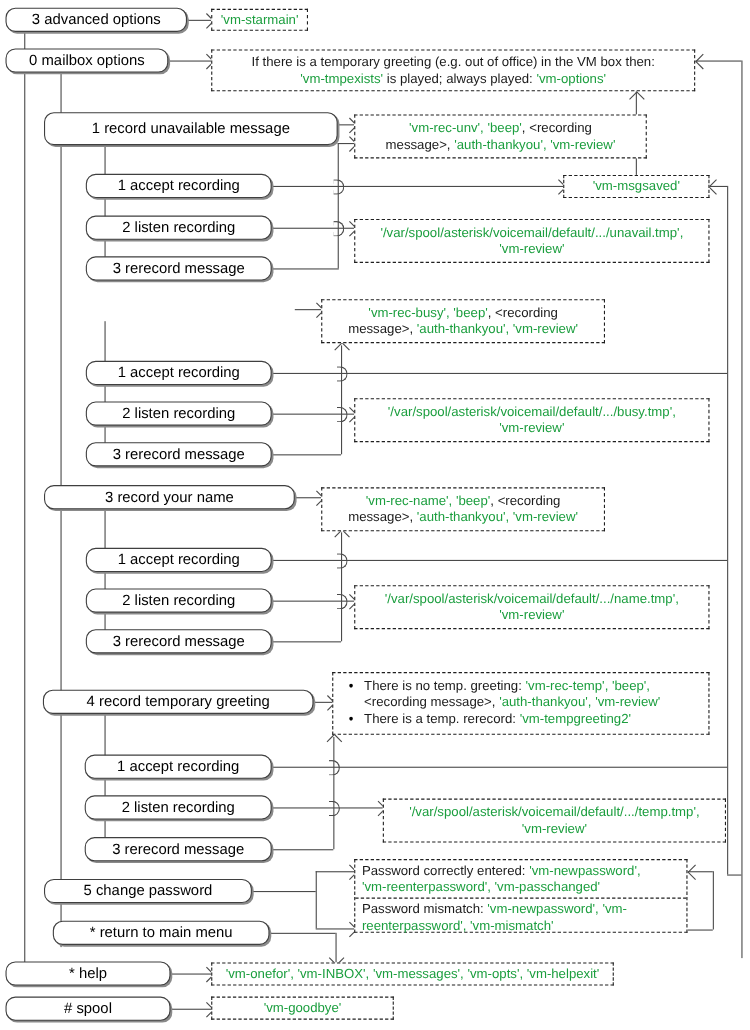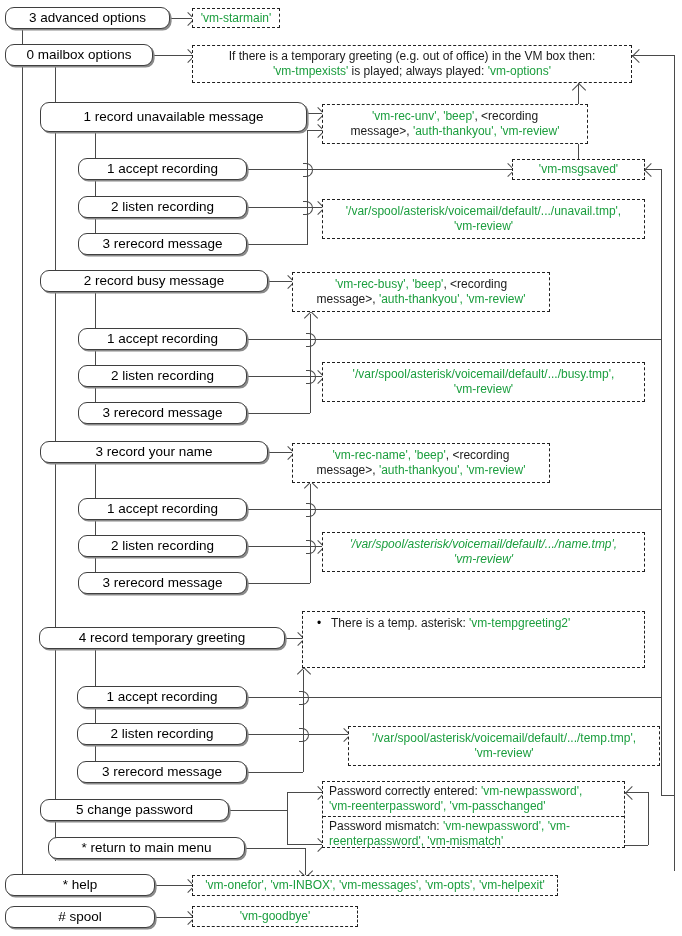--- a/index.html
+++ b/index.html
@@ -67,21 +67,20 @@
 
   <div class="node" style="left:5px;top:7px;width:165px;height:22px;">3 advanced options</div>
 
   <div class="node" style="left:5px;top:44px;width:148px;height:22px;">0 mailbox options</div>
 
   <div class="node" style="left:40px;top:102px;width:267px;height:30px;">1 record unavailable message</div>
   <div class="node" style="left:78px;top:158px;width:169px;height:22px;">1 accept recording</div>
   <div class="node" style="left:78px;top:196px;width:169px;height:22px;">2 listen recording</div>
   <div class="node" style="left:78px;top:233px;width:169px;height:22px;">3 rerecord message</div>
 
-  <div class="node" style="left:40px;top:270px;width:228px;height:22px;">2 record busy message</div>
   <div class="node" style="left:78px;top:328px;width:169px;height:22px;">1 accept recording</div>
   <div class="node" style="left:78px;top:365px;width:169px;height:22px;">2 listen recording</div>
   <div class="node" style="left:78px;top:402px;width:169px;height:22px;">3 rerecord message</div>
 
   <div class="node" style="left:40px;top:441px;width:228px;height:22px;">3 record your name</div>
   <div class="node" style="left:78px;top:498px;width:169px;height:22px;">1 accept recording</div>
   <div class="node" style="left:78px;top:535px;width:169px;height:22px;">2 listen recording</div>
   <div class="node" style="left:78px;top:572px;width:169px;height:22px;">3 rerecord message</div>
 
   <div class="node" style="left:39px;top:627px;width:246px;height:22px;">4 record temporary greeting</div>
@@ -139,31 +138,35 @@
     </div>
   </div>
 
   <div class="ann" style="left:292px;top:443px;width:258px;height:40px;">
     <div>
       <span class="ln"><span class="g">'vm-rec-name', 'beep'</span><span>, &lt;recording</span></span>
       <span class="ln"><span>message&gt;, </span><span class="g">'auth-thankyou', 'vm-review'</span></span>
     </div>
   </div>
 
-  <div class="ann" style="left:322px;top:532px;width:323px;height:40px;font-style:italic;">
+  <div class="ann" style="left:322px;top:532px;width:323px;height:40px;">
     <div>
       <span class="ln g">'/var/spool/asterisk/voicemail/default/.../name.tmp',</span>
       <span class="ln g">'vm-review'</span>
     </div>
   </div>
 
   <div class="ann bullets" style="left:302px;top:611px;width:343px;height:57px;">
     <ul>
       <li>
-        <span>There is a temp. asterisk: </span><span class="g">'vm-tempgreeting2'</span>
+        <span>There is no temp. greeting: </span><span class="g">'vm-rec-temp', 'beep',</span><br>
+        <span>&lt;recording message&gt;, </span><span class="g">'auth-thankyou', 'vm-review'</span>
+      </li>
+      <li>
+        <span>There is a temp. rerecord: </span><span class="g">'vm-tempgreeting2'</span>
       </li>
     </ul>
   </div>
 
   <div class="ann" style="left:348px;top:726px;width:312px;height:40px;">
     <div>
       <span class="ln g">'/var/spool/asterisk/voicemail/default/.../temp.tmp',</span>
       <span class="ln g">'vm-review'</span>
     </div>
   </div>

